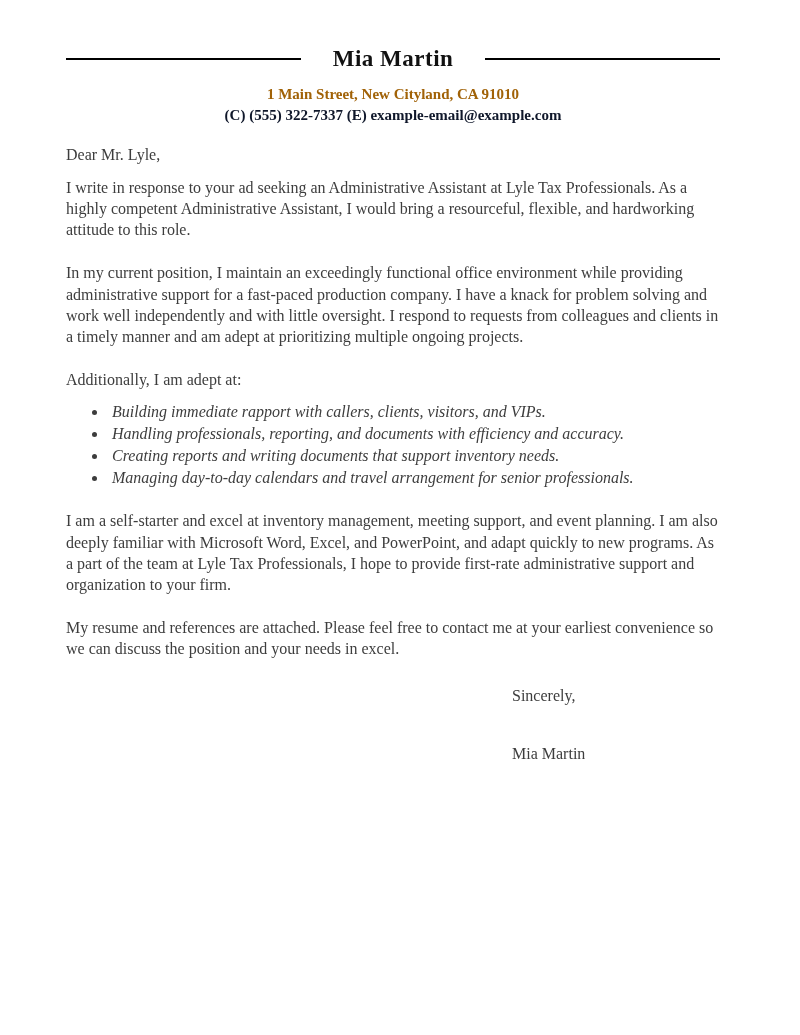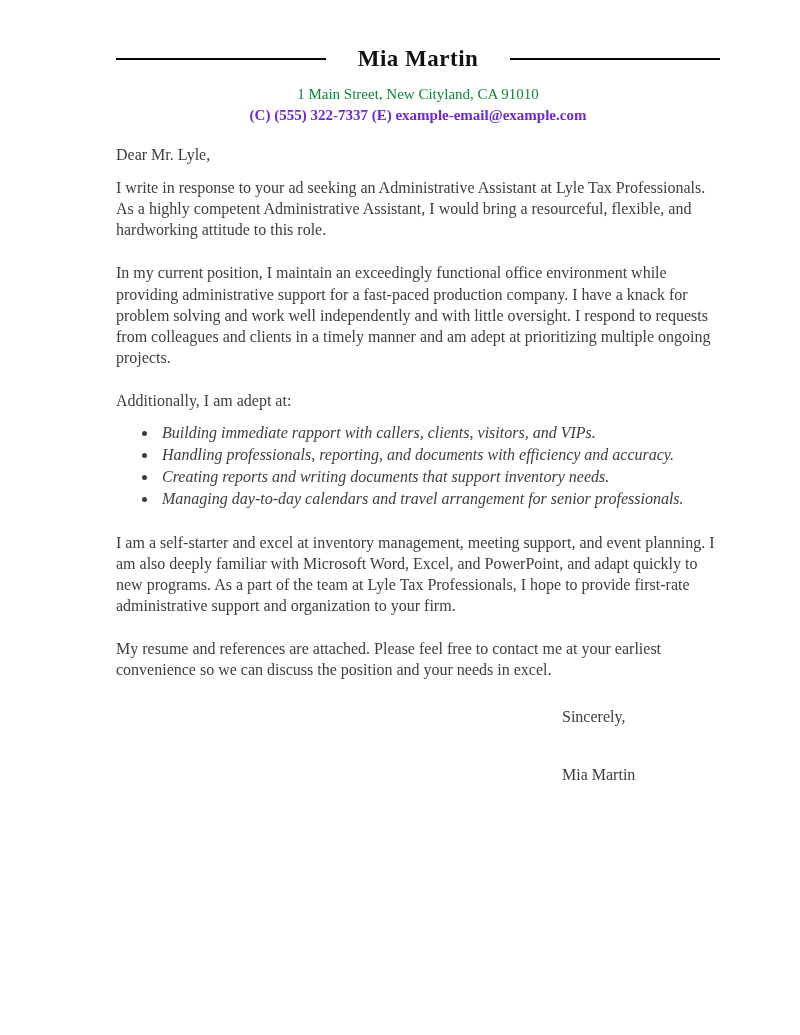--- a/index.html
+++ b/index.html
@@ -5,21 +5,21 @@
   * { margin: 0; padding: 0; box-sizing: border-box; }
   html, body {
     width: 800px;
     background: #ffffff;
     font-family: "Liberation Serif", "DejaVu Serif", serif;
   }
   .page {
     width: 800px;
     height: 855px;
     background: #ffffff;
-    padding: 46px 80px 40px 116px;
+    padding: 46px 80px 40px 66px;
     color: #3d3d3d;
     position: relative;
   }
   
   .header { text-align: center; }
   .name-row {
     display: flex;
     align-items: center;
     gap: 18px;
     margin-bottom: 12px;
@@ -32,28 +32,28 @@
   .name {
     font-size: 23px;
     font-weight: bold;
     color: #111111;
     letter-spacing: 0.5px;
     white-space: nowrap;
     padding: 0 14px;
   }
   .addr {
     font-size: 15px;
-    font-weight: normal;
-    color: #15803d;
+    font-weight: bold;
+    color: #a16207;
     line-height: 1.4;
   }
   .contact {
     font-size: 15px;
     font-weight: bold;
-    color: #6d28d9;
+    color: #0f172a;
     line-height: 1.4;
   }
   
   .body-text {
     margin-top: 18px;
     font-size: 16px;
     line-height: 1.32;
     color: #3d3d3d;
   }
   .salutation { margin-bottom: 12px; }

